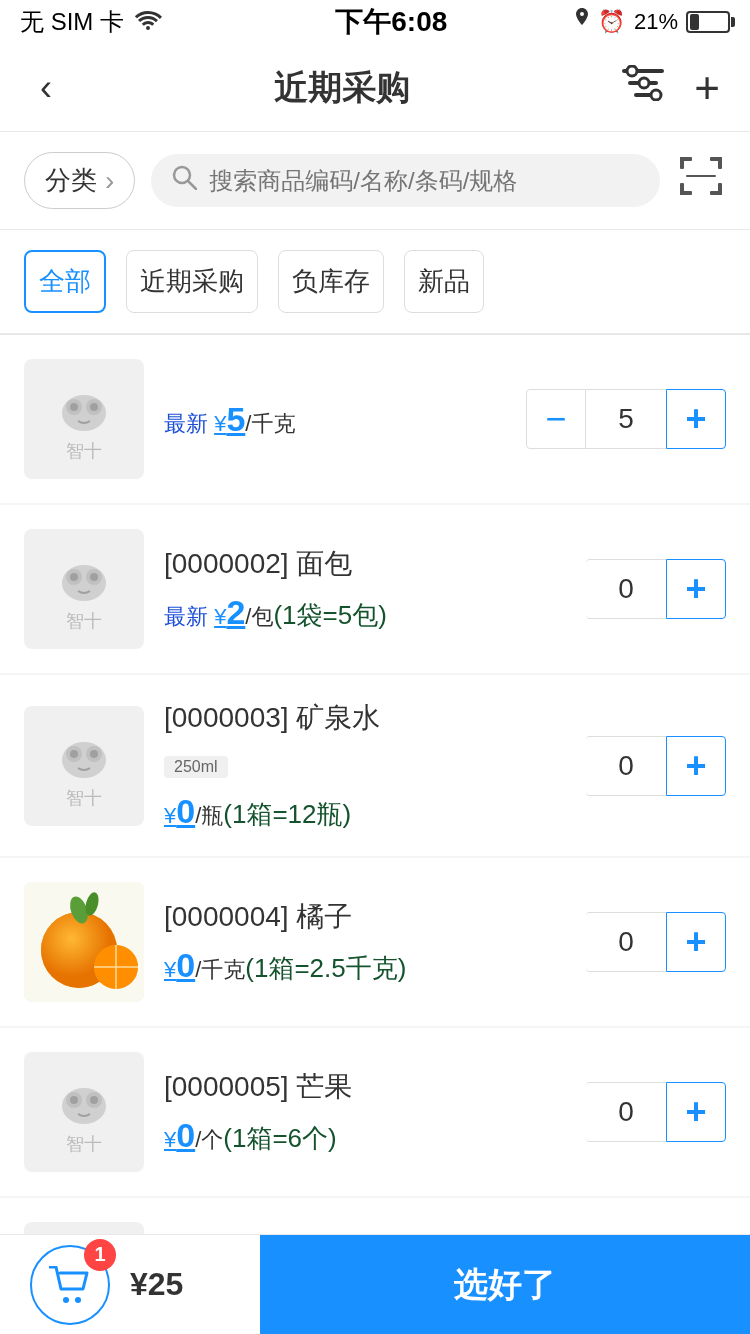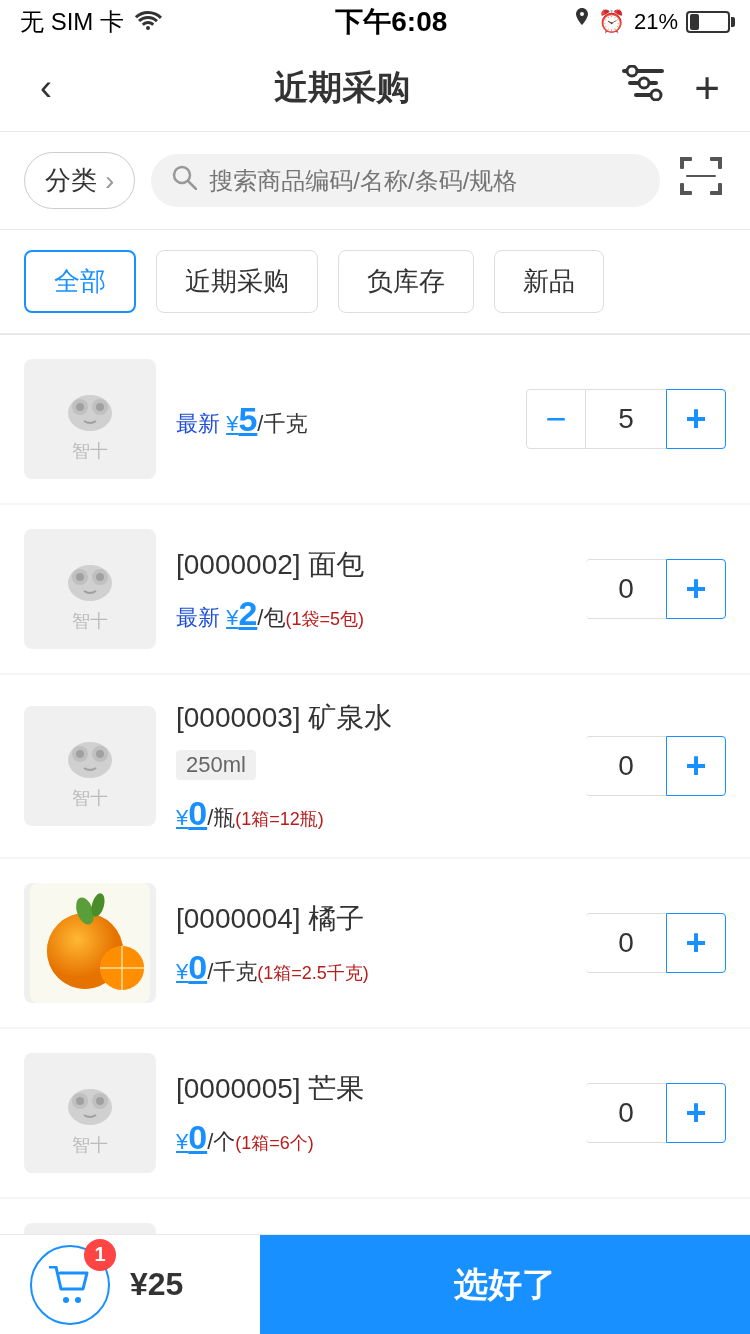--- a/index.html
+++ b/index.html
@@ -124,21 +124,21 @@
 
     
     .tab-bar {
       background: #fff;
       display: flex;
       padding: 20px 24px;
       gap: 20px;
       border-bottom: 2px solid #e8e8e8;
     }
     .tab-item {
-      padding: 12px 28px;
+      padding: 12px 13px;
       border-radius: 8px;
       font-size: 26px;
       cursor: pointer;
       color: #333;
       background: #fff;
       border: 1px solid #ddd;
     }
     .tab-item.active {
       color: #1890ff;
       border: 2px solid #1890ff;
@@ -151,21 +151,21 @@
     }
     .product-item {
       background: #fff;
       margin-bottom: 2px;
       padding: 24px;
       display: flex;
       align-items: center;
       gap: 20px;
     }
     .product-image {
-      width: 132px;
+      width: 120px;
       height: 120px;
       background: #f0f0f0;
       border-radius: 8px;
       display: flex;
       align-items: center;
       justify-content: center;
       flex-shrink: 0;
       overflow: hidden;
     }
     .placeholder-owl {
@@ -185,37 +185,37 @@
       flex: 1;
       min-width: 0;
     }
     .product-name {
       font-size: 28px;
       color: #333;
       font-weight: 500;
       margin-bottom: 10px;
     }
     .product-spec {
-      font-size: 22px;
+      font-size: 16px;
       color: #666;
       background: #f0f0f0;
       display: inline-block;
       padding: 2px 10px;
       border-radius: 4px;
       margin-bottom: 8px;
     }
     .product-price {
       font-size: 24px;
       color: #333;
     }
     .price-label { color: #1d4ed8; font-size: 22px; }
     .price-symbol { color: #1890ff; font-size: 22px; text-decoration: underline; }
     .price-value { color: #1890ff; font-size: 34px; font-weight: 600; text-decoration: underline; }
     .price-unit { color: #333; font-size: 22px; }
-    .price-note { color: #b91c1c; font-size: 18px; }
+    .price-note { color: #14532d; font-size: 26px; }
 
     
     .qty-controls {
       display: flex;
       align-items: center;
       gap: 0;
       flex-shrink: 0;
     }
     .qty-btn {
       width: 60px;

